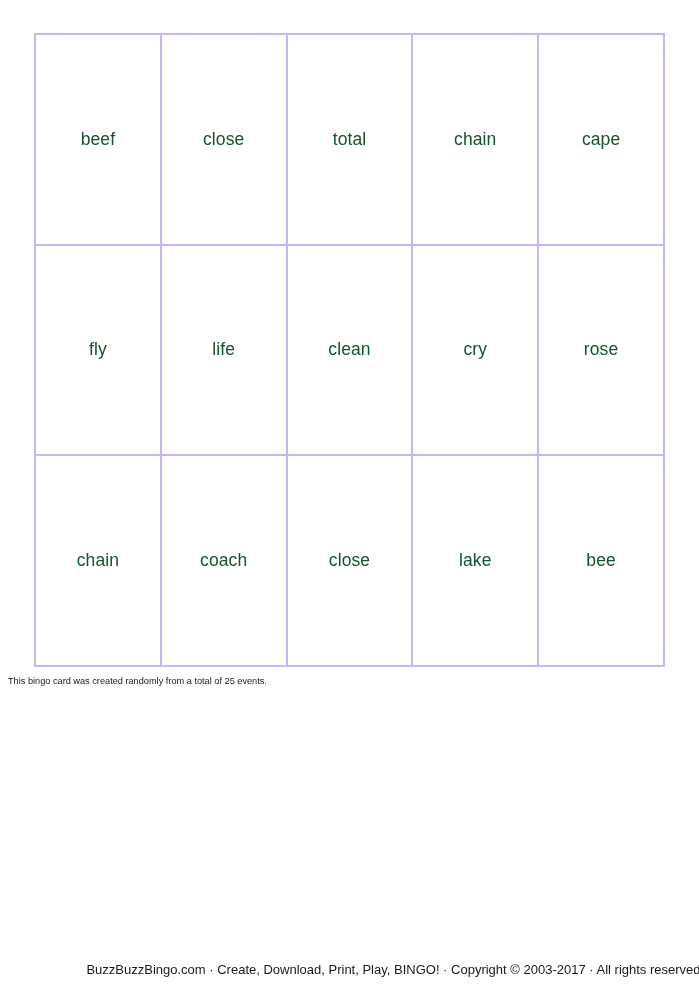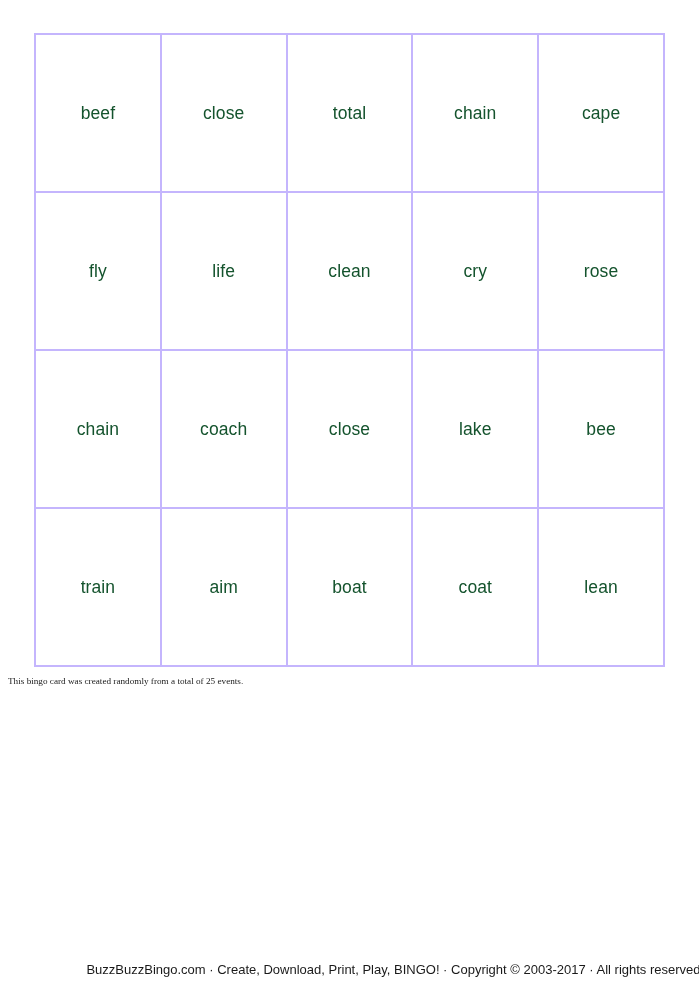--- a/index.html
+++ b/index.html
@@ -48,21 +48,20 @@
     position: absolute;
     left: 8px;
     top: 675px;
     width: 660px;
     font-size: 9.2px;
     line-height: 12.6px;
     color: #1a1a1a;
   }
   #card-note div {
     white-space: nowrap;
-    font-family: Liberation Serif, serif;
   }
 
   #page-footer {
     position: absolute;
     left: 0;
     top: 962px;
     width: 699px;
     text-align: center;
     font-size: 13px;
     color: #1a1a1a;
@@ -89,27 +88,20 @@
         <td>cry</td>
         <td>rose</td>
       </tr>
       <tr>
         <td>chain</td>
         <td>coach</td>
         <td>close</td>
         <td>lake</td>
         <td>bee</td>
       </tr>
-      <tr>
-        <td>train</td>
-        <td>aim</td>
-        <td>boat</td>
-        <td>coat</td>
-        <td>lean</td>
-      </tr>
     </tbody>
   </table>
 </div>
 
 <div id="card-note">
   <div>This bingo card was created randomly from a total of 25 events.</div>
 </div>
 
 <div id="page-footer">
   <span>BuzzBuzzBingo.com · Create, Download, Print, Play, BINGO! · Copyright © 2003-2017 · All rights reserved</span>

